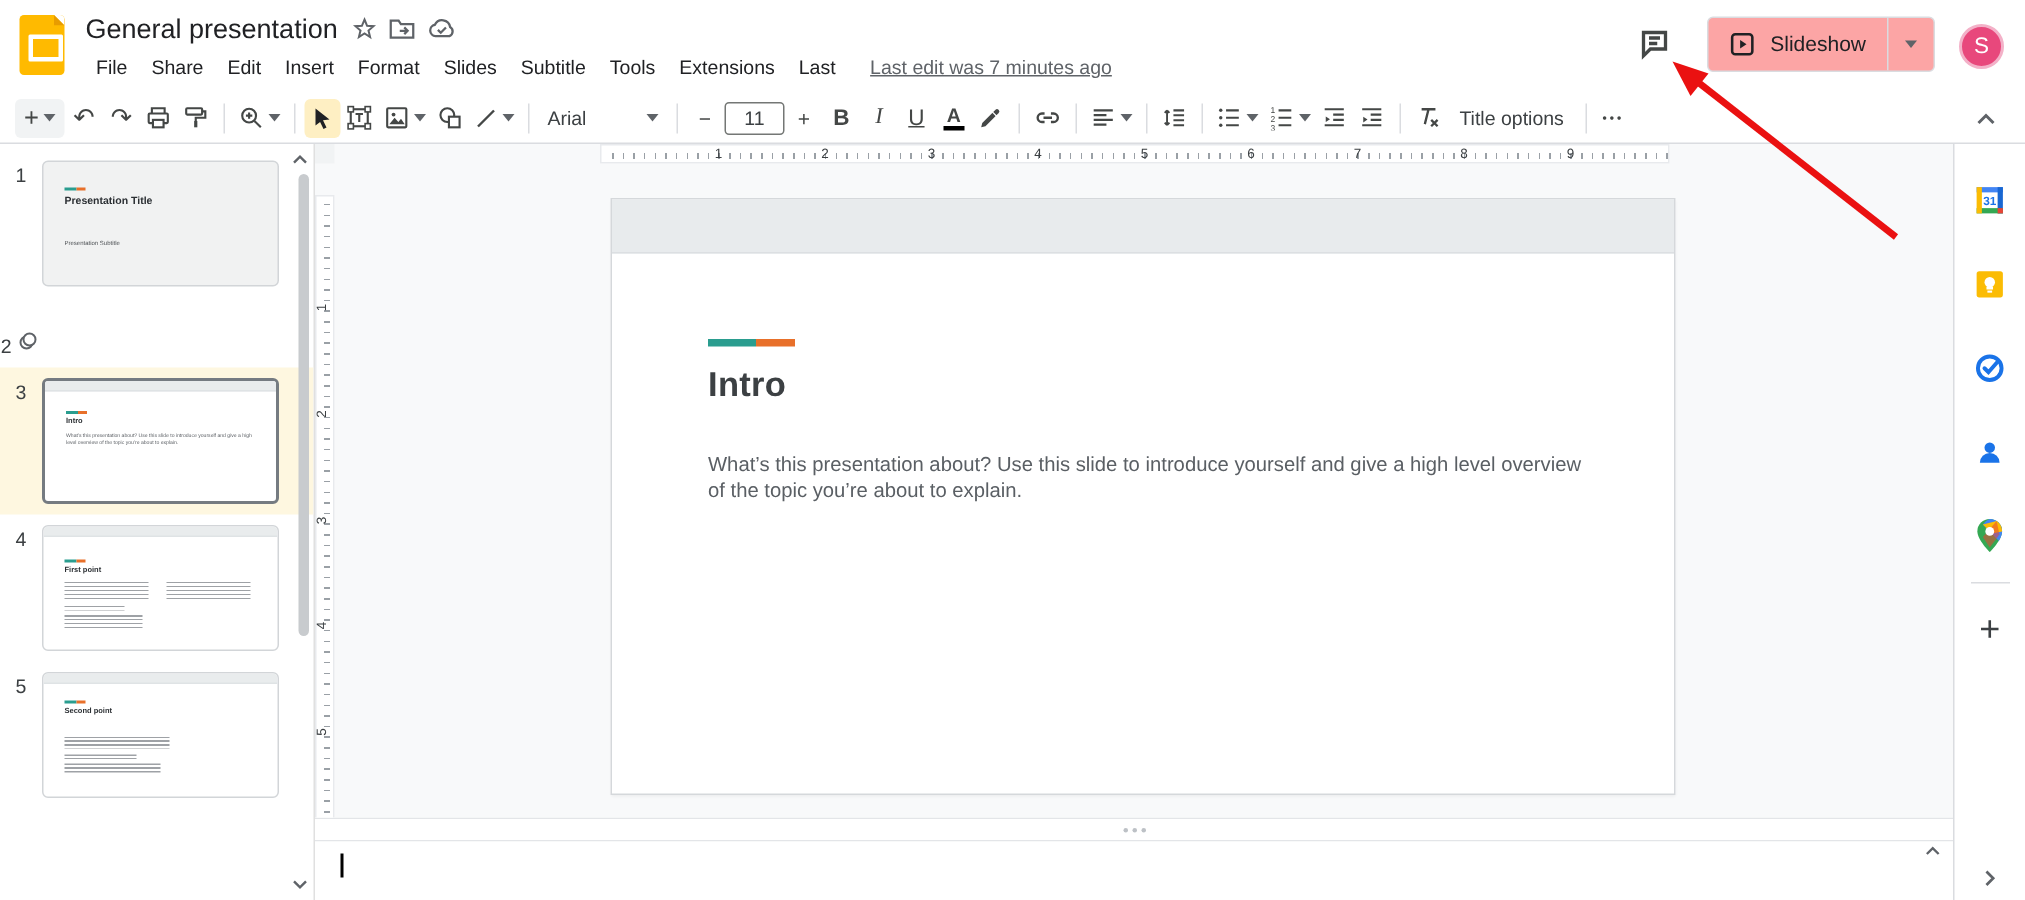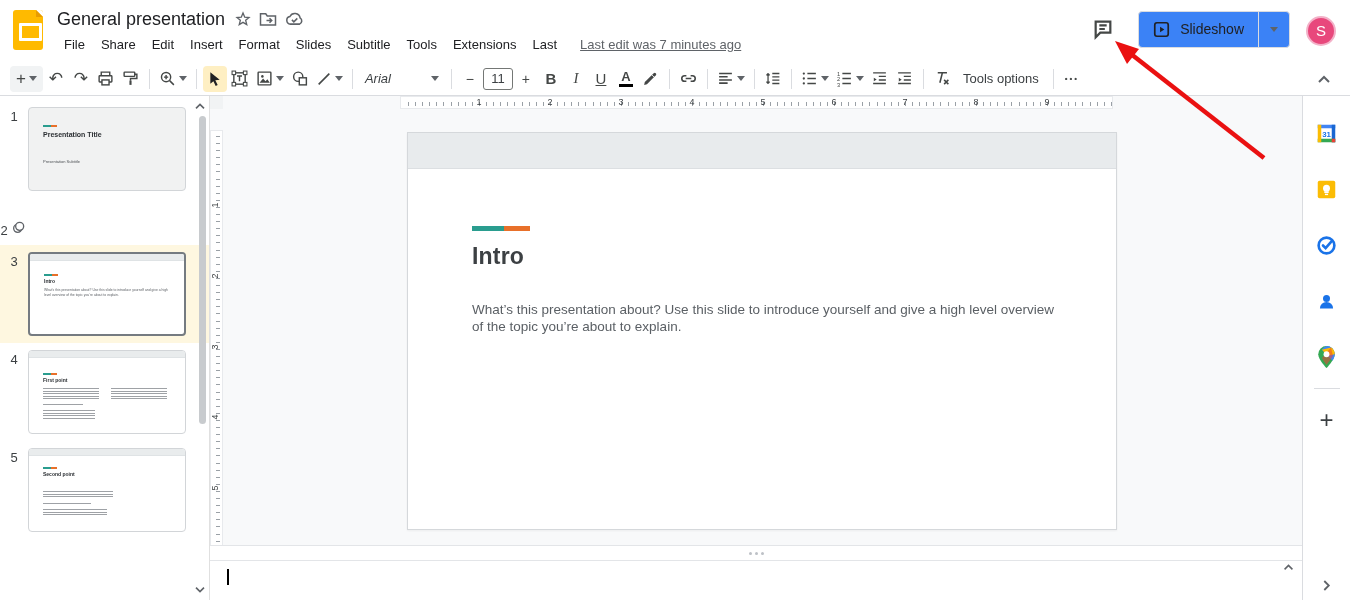--- a/index.html
+++ b/index.html
@@ -14,36 +14,36 @@
   .title-block { padding-top:6px; }
   .title-row { display:flex; align-items:center; gap:10px; height:26px; }
   .doc-title { font-size:18px; color:#202124; }
   .title-icons { display:flex; align-items:center; gap:8px; color:#5f6368; }
   .title-icons svg { display:block; }
   .menubar { display:flex; align-items:center; gap:2px; margin-top:2px; }
   .menu-item { font-size:13px; color:#202124; padding:3px 7px; border-radius:4px; cursor:default; }
   .last-edit { font-size:13px; color:#5f6368; text-decoration:underline; margin-left:14px; white-space:nowrap; }
   .top-actions { position:absolute; right:14px; top:10px; display:flex; align-items:center; }
   .comment-btn { width:38px; height:38px; display:flex; align-items:center; justify-content:center; color:#444746; margin-right:16px; }
-  .slideshow-btn { display:flex; align-items:stretch; height:37px; border:1px solid #dadce0; border-radius:4px; background:#3b82f6; overflow:hidden; }
+  .slideshow-btn { display:flex; align-items:stretch; height:37px; border:1px solid #dadce0; border-radius:4px; background:#fca5a5; overflow:hidden; }
   .ss-main { display:flex; align-items:center; gap:10px; padding:0 14px; font-size:14px; font-weight:500; color:#202124; border-right:1px solid #dadce0; }
   .ss-caret { width:30px; display:flex; align-items:center; justify-content:center; }
   .share-btn { display:flex; align-items:center; gap:8px; height:37px; padding:0 16px; margin-left:14px; background:#FBBC04; border-radius:4px; font-size:14px; font-weight:500; color:#201700; }
   .avatar { width:30px; height:30px; margin-left:16px; margin-top:3px; border-radius:50%; background:#E8487C; border:2px solid #f3b1c8; color:#fff; font-size:15px; display:flex; align-items:center; justify-content:center; }
   .caret { width:0; height:0; border-left:4px solid transparent; border-right:4px solid transparent; border-top:5px solid #5f6368; display:inline-block; }
 
   
   .toolbar { height:34px; border-bottom:1px solid #dadce0; display:flex; align-items:center; padding-left:10px; gap:1px; background:#fff; position:relative; }
   .tbtn { height:26px; min-width:24px; padding:0 3px; display:flex; align-items:center; justify-content:center; gap:3px; border-radius:4px; color:#444746; font-size:14px; }
   .tbtn svg { display:block; }
   .tbtn.active { background:#FEEFC3; }
   .tbtn.newslide { background:#f1f3f4; padding:0 6px; }
   .tdiv { width:1px; height:20px; background:#dadce0; margin:0 5px; }
-  .font-name { width:86px; justify-content:space-between; padding:0 6px; font-size:13px; color:#3c4043;font-style:italic; }
-  .size-box { width:30px; height:22px; border:1px solid #747775; border-radius:3px; font-size:13px; display:flex; align-items:center; justify-content:center; color:#3c4043; }
+  .font-name { width:86px; justify-content:space-between; padding:0 6px; font-size:13px; color:#3c4043; }
+  .size-box { width:40px; height:22px; border:1px solid #747775; border-radius:3px; font-size:13px; display:flex; align-items:center; justify-content:center; color:#3c4043; }
   .b-bold { font-weight:bold; font-size:15px; }
   .b-italic { font-style:italic; font-family:"Liberation Serif",serif; font-size:15px; }
   .b-under { text-decoration:underline; font-size:15px; }
   .b-color { flex-direction:column; gap:0; font-size:13px; font-weight:bold; line-height:12px; }
   .b-color .bar { width:14px; height:3px; background:#000; margin-top:1px; }
   .fmt-options { font-size:13px; color:#3c4043; padding:0 8px; }
   .more-dots { letter-spacing:2px; font-weight:bold; color:#444746; }
   .collapse-btn { position:absolute; right:14px; top:4px; }
 
   
@@ -334,21 +334,21 @@
       </svg>
     </div>
   <span class="tdiv"></span>
   <div class="tbtn">
       <svg width="18" height="17" viewBox="0 0 24 24">
         <path d="M6 4h13M12.5 4L9 18" stroke="#444746" stroke-width="2.2" fill="none"></path>
         <path d="M15 14l6 6m0-6l-6 6" stroke="#444746" stroke-width="2.2"></path>
       </svg>
     </div>
   <div class="tbtn fmt-options">
-      <span>Tools options</span>
+      <span>Title options</span>
     </div>
   <span class="tdiv"></span>
   <div class="tbtn more-dots">
       <span style="font-size:8px;">•••</span>
     </div>
   <div class="tbtn collapse-btn">
       <svg width="14" height="10" viewBox="0 0 14 10">
         <path class="chev" d="M2 8l5-5 5 5"></path>
       </svg>
     </div>

